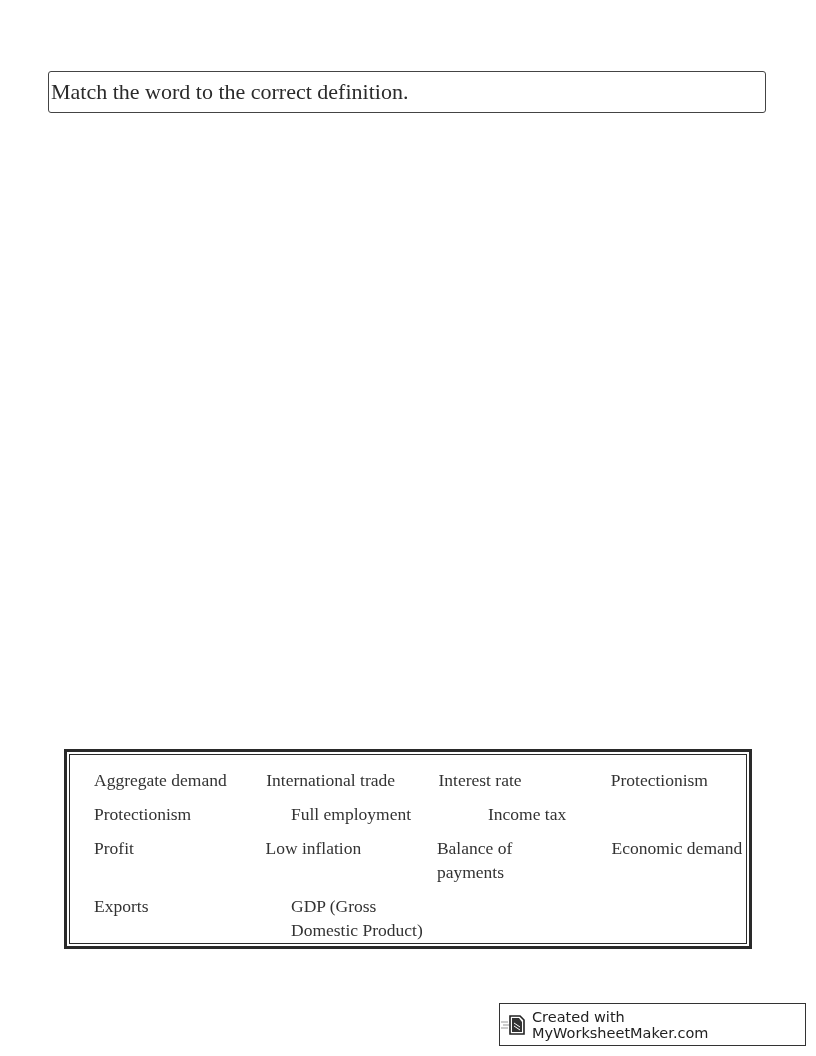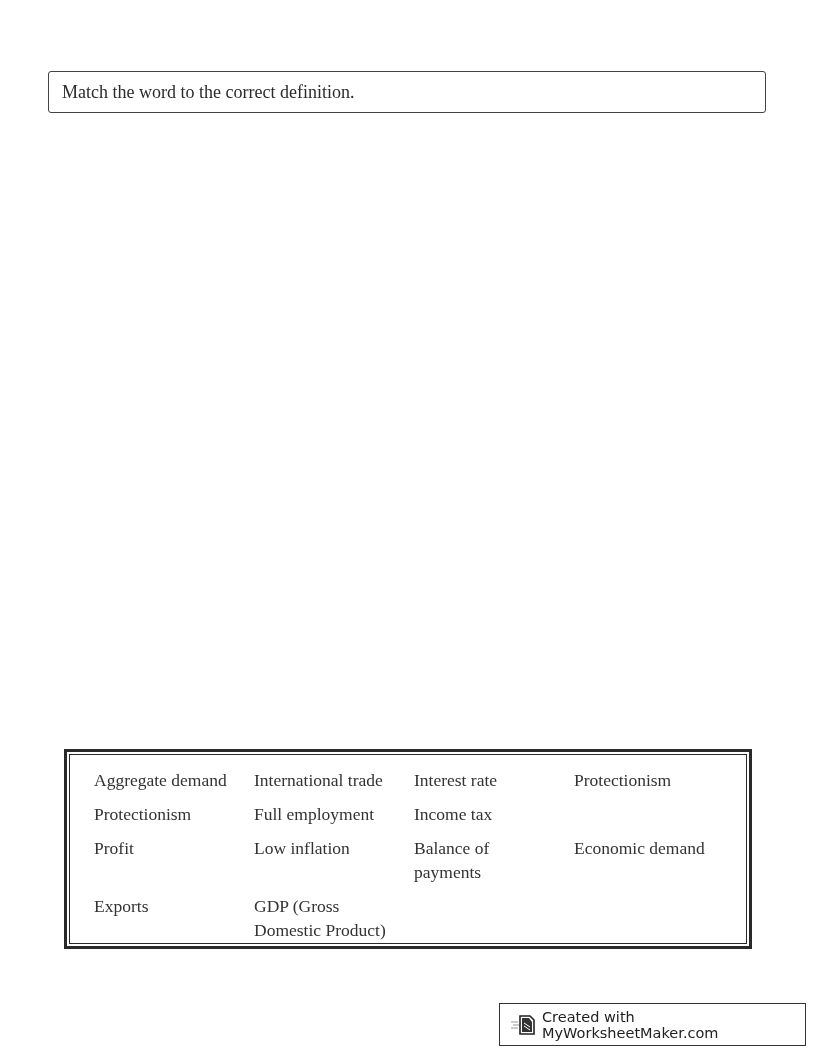--- a/index.html
+++ b/index.html
@@ -1,36 +1,36 @@
 <!DOCTYPE html>
 <html><head>
 <meta charset="utf-8">
 <style>
   html, body { margin: 0; padding: 0; background: #ffffff; }
   body { width: 816px; height: 1056px; position: relative; overflow: hidden;
          font-family: "Liberation Serif", "DejaVu Serif", serif; color: #333333; }
   .instructions {
     position: absolute; left: 48px; top: 71px; width: 718px; height: 42px;
     box-sizing: border-box; border: 1px solid #444; border-radius: 3px;
-    padding: 0 13px; font-size: 18px; line-height: 40px; color: #2b2b2b;
+    padding: 0 2px; font-size: 22px; line-height: 40px; color: #2b2b2b;
   }
   .word-bank {
     position: absolute; left: 64px; top: 749px; width: 688px; height: 200px;
     box-sizing: border-box; border: 3px solid #2a2a2a; padding: 2px;
   }
   .word-bank-inner {
     width: 100%; height: 100%; box-sizing: border-box; border: 1px solid #2a2a2a;
     padding: 13px 0 0 24px;
   }
-  .wb-row { display: flex; }
+  .wb-row { display: flex; gap: 37px; }
   .wb-cell { width: 160px; font-size: 17.5px; line-height: 24px; color: #333; padding-bottom: 10px; }
   .footer-badge {
     position: absolute; left: 499px; top: 1003px; width: 307px; height: 43px;
     box-sizing: border-box; border: 1px solid #333; display: flex; align-items: center;
-    padding-left: 10px; font-family: "DejaVu Sans", "Liberation Sans", sans-serif;
+    padding-left: 0; font-family: "DejaVu Sans", "Liberation Sans", sans-serif;
     font-size: 14.5px; color: #222;
   }
   .logo-icon { width: 26px; height: 22px; margin-right: 6px; display: inline-block; }
 </style>
 </head>
 <body>
 
 <div class="instructions">
   <span>Match the word to the correct definition.</span>
 </div>

